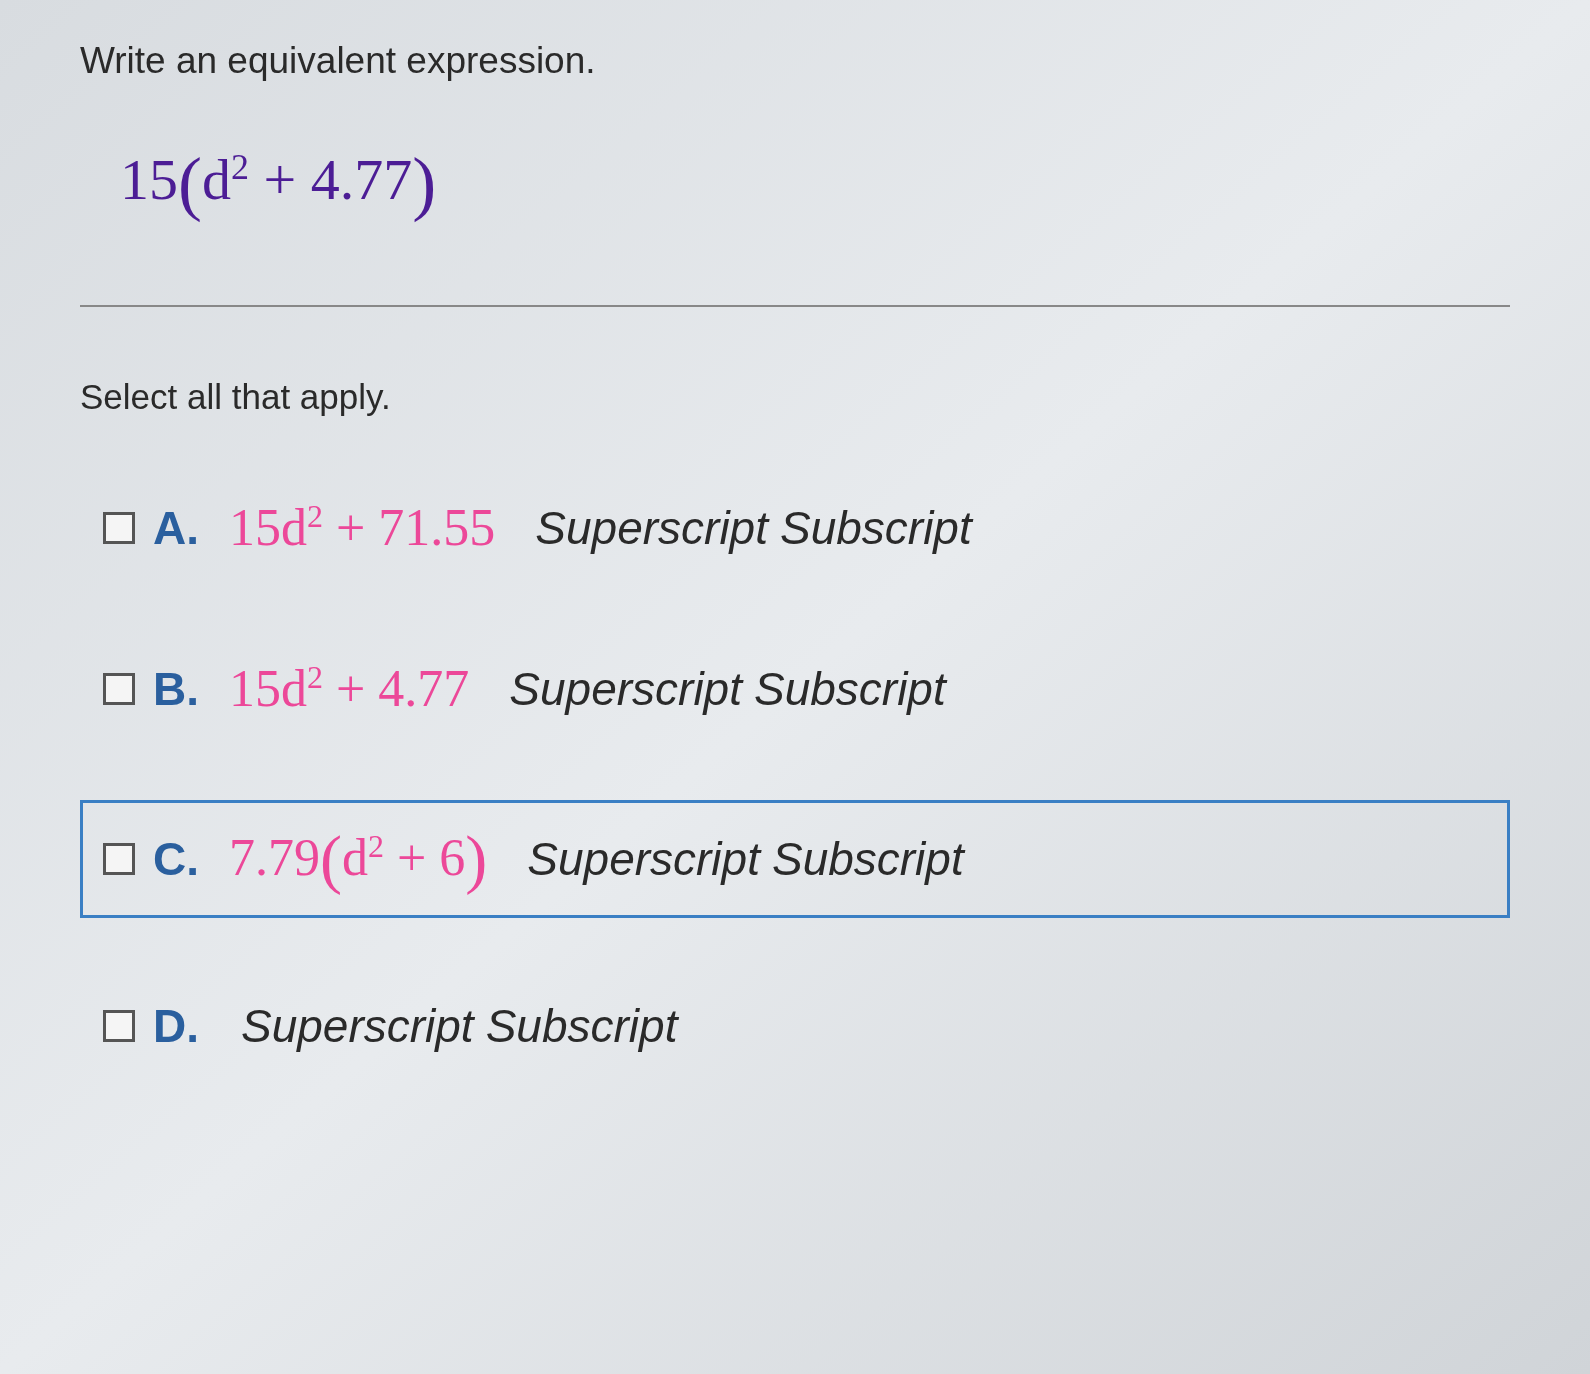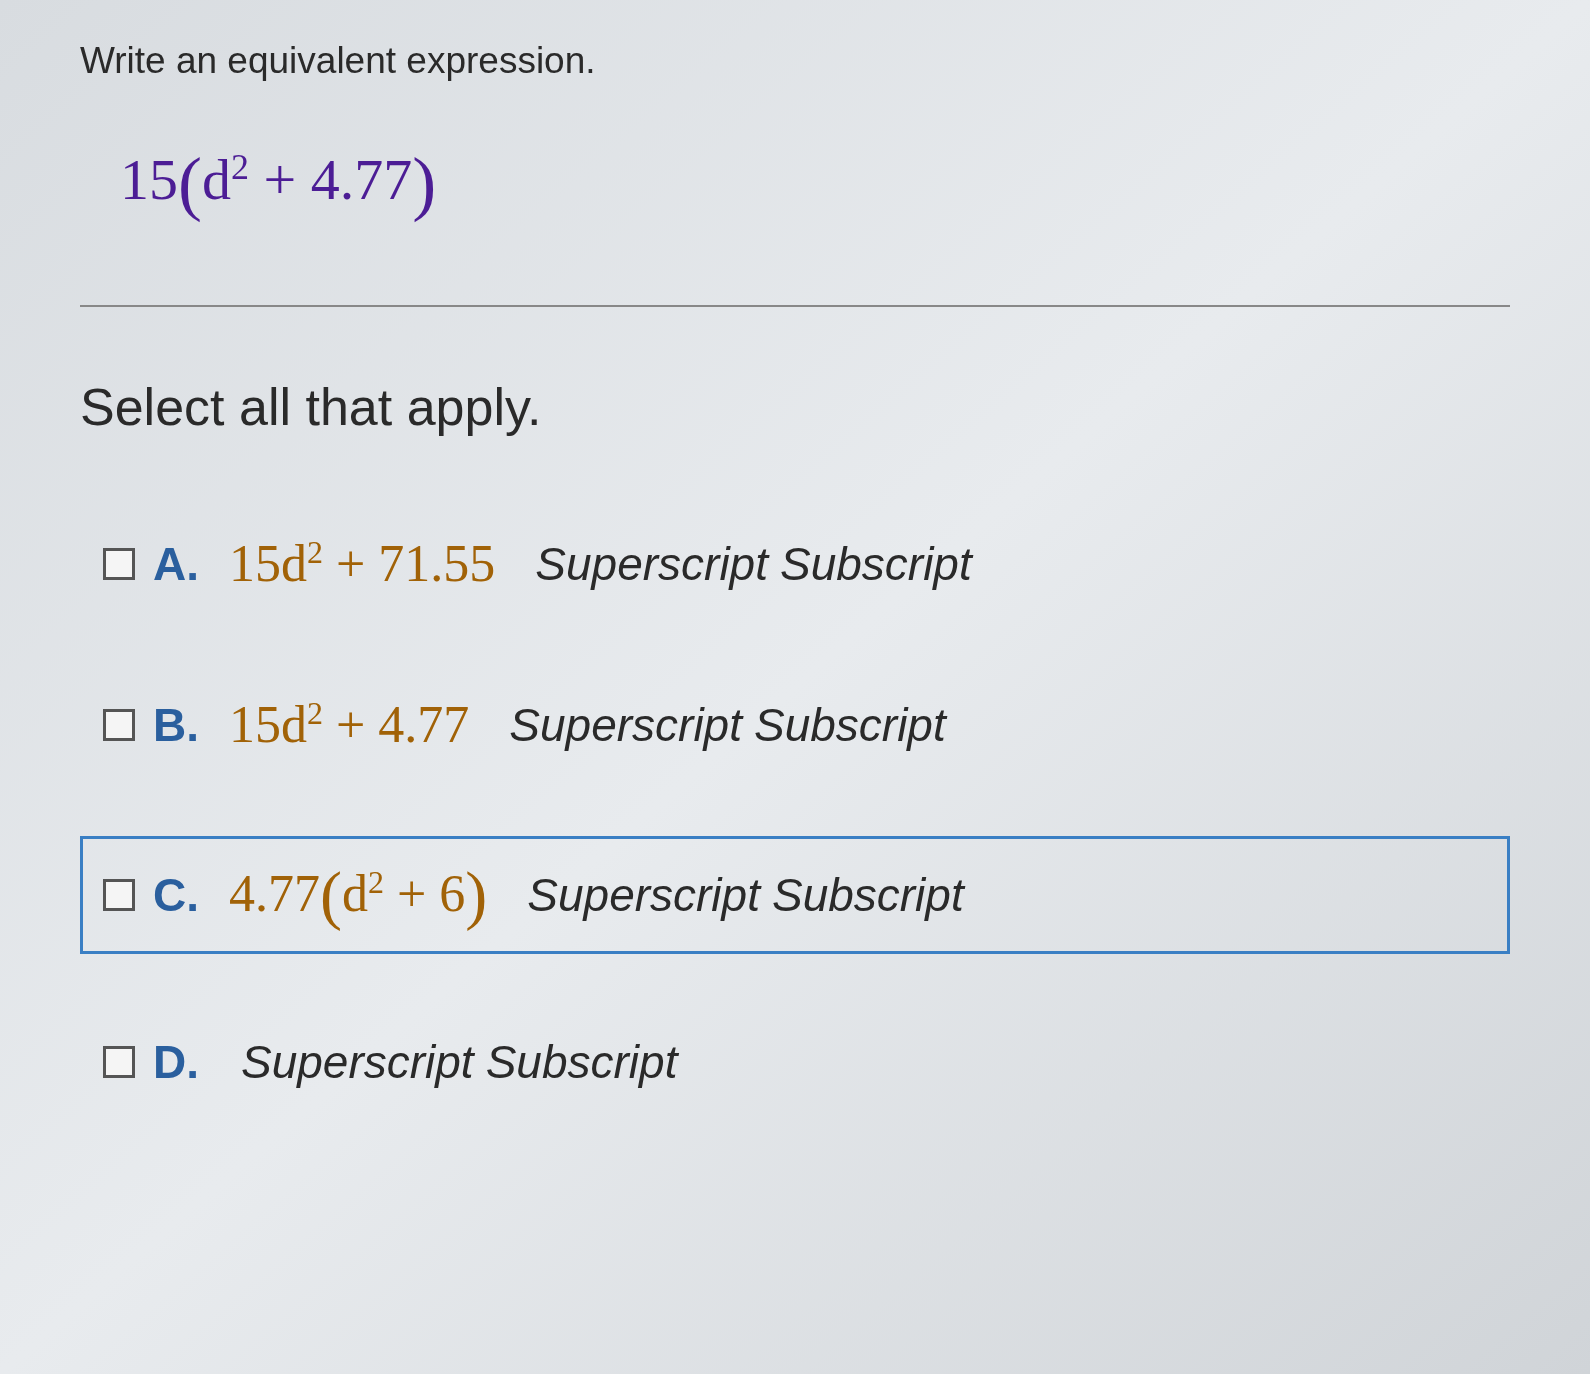--- a/index.html
+++ b/index.html
@@ -37,22 +37,22 @@
       font-size: 72px;
       vertical-align: -8px;
       font-family: 'Times New Roman', serif;
     }
     hr.divider {
       border: none;
       border-top: 2px solid #888;
       margin-bottom: 70px;
     }
     .select-prompt {
-      font-size: 52px;
-      margin-bottom: 76px;
+      font-size: 35px;
+      margin-bottom: 60px;
       color: #2a2a2a;
     }
     .option-row {
       display: flex;
       align-items: center;
       margin-bottom: 60px;
       padding: 18px 0 18px 20px;
       border: 3px solid transparent;
     }
     .option-row.selected {
@@ -69,21 +69,21 @@
     .option-letter {
       font-size: 46px;
       font-weight: bold;
       color: #2a5f9e;
       margin-right: 18px;
       min-width: 58px;
     }
     .option-expression {
       font-size: 52px;
       font-family: 'Times New Roman', serif;
-      color: #a16207;
+      color: #ec4899;
       margin-right: 28px;
     }
     .option-expression sup {
       font-size: 32px;
       vertical-align: super;
     }
     .ss-label {
       font-size: 46px;
       color: #2a2a2a;
       margin-left: 12px;
@@ -125,21 +125,21 @@
     <span>15d</span><sup>2</sup><span> + 4.77</span>
   </span>
   <span class="ss-label">Superscript</span>
   <span class="ss-label">Subscript</span>
 </div>
 
 <div class="option-row selected">
   <div class="checkbox"></div>
   <span class="option-letter">C.</span>
   <span class="option-expression">
-    <span>4.77</span><span class="paren-lg">(</span><span>d</span><sup>2</sup><span> + 6</span><span class="paren-lg">)</span>
+    <span>7.79</span><span class="paren-lg">(</span><span>d</span><sup>2</sup><span> + 6</span><span class="paren-lg">)</span>
   </span>
   <span class="ss-label">Superscript</span>
   <span class="ss-label">Subscript</span>
 </div>
 
 <div class="option-row">
   <div class="checkbox"></div>
   <span class="option-letter">D.</span>
   <span class="ss-label">Superscript</span>
   <span class="ss-label">Subscript</span>

